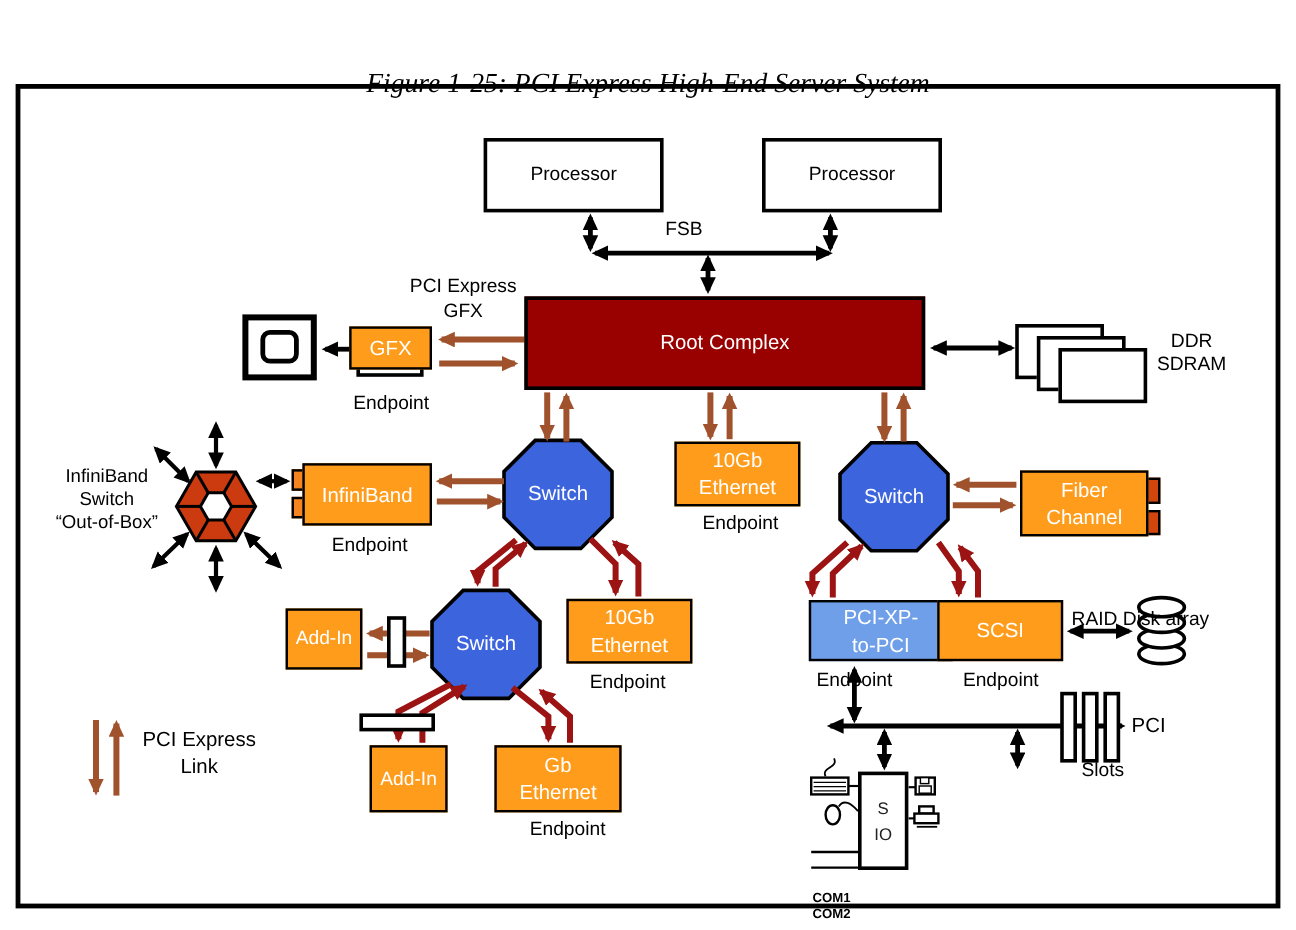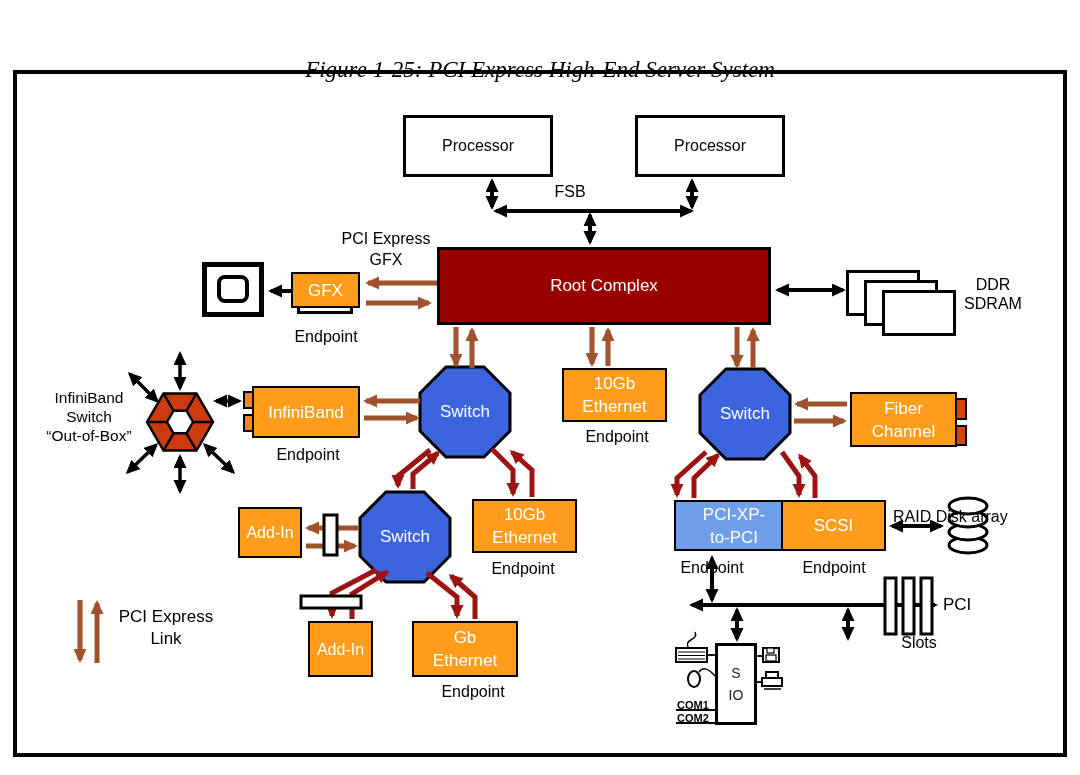--- a/index.html
+++ b/index.html
@@ -18,21 +18,21 @@
   .bluebox{background:#6F9FE8;border:2.5px solid #000;color:#fff;font-size:17px;line-height:23px;}
   .rootbox{background:#990000;border:3px solid #000;color:#ffffff;font-size:17px;}
   .lbl{position:absolute;z-index:4;color:#000;font-size:16px;text-align:center;}
   .switchlbl{position:absolute;z-index:4;color:#fff;font-size:17px;text-align:center;}
   .tab{position:absolute;z-index:3;box-sizing:border-box;border:2px solid #000;}
   .socket{position:absolute;z-index:2;background:#fff;border:3px solid #000;box-sizing:border-box;}
   #monitor-outer{left:202px;top:262px;width:62px;height:55px;border:5px solid #000;background:#fff;z-index:3;box-sizing:border-box;}
   #monitor-inner{left:10px;top:8px;width:32px;height:28px;border:4px solid #000;border-radius:8px;background:#fff;box-sizing:border-box;}
   .ddr{position:absolute;width:74px;height:46px;background:#fff;border:3px solid #000;box-sizing:border-box;z-index:3;}
   .small{font-size:16px;}
-  .com{position:absolute;z-index:4;font-size:11px;font-weight:bold;color:#000;}
+  .com{position:absolute;z-index:4;font-size:11px;font-weight:bold;color:#000;margin-top:44px;}
 </style>
 </head>
 <body>
 
 <div id="stage">
 
   <div id="title" class="abs">Figure 1-25: PCI Express High-End Server System</div>
   <div id="frame" class="abs"></div>
 
   <svg class="layer" width="1080" height="775" viewBox="0 0 1080 775">

